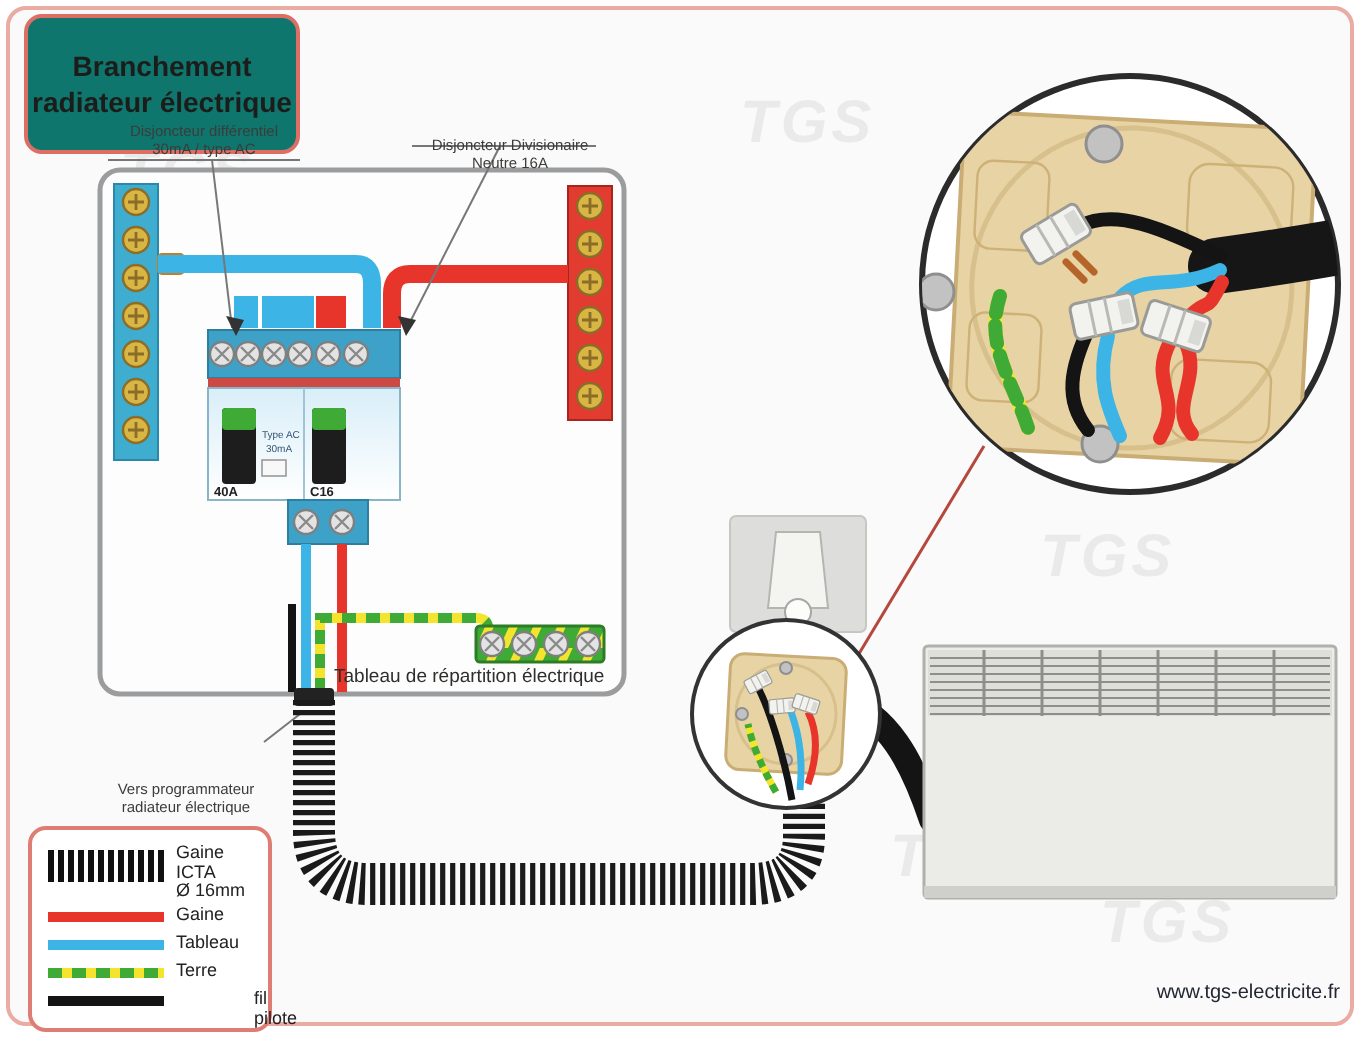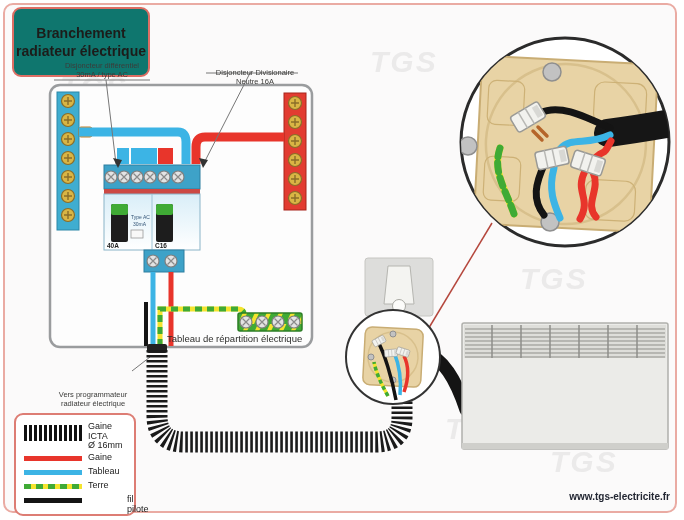--- a/index.html
+++ b/index.html
@@ -20,21 +20,21 @@
       border:2px solid #dd7d74;border-radius:9px;box-sizing:border-box;}
   .legend .sw{position:absolute;left:8px;width:58px;}
   .legend .lb{position:absolute;left:72px;font-size:9px;color:#222;}
   .sw-gaine{top:10px;height:16px;background:repeating-linear-gradient(90deg,#111 0 3px,#fff 3px 5px);}
   .sw-phase{top:41px;height:5px;background:#e8352b;}
   .sw-neutre{top:55px;height:5px;background:#3cb4e5;}
   .sw-terre{top:69px;height:5px;background:repeating-linear-gradient(90deg,#3faa35 0 7px,#f4e42e 7px 12px);}
   .sw-pilote{top:83px;height:5px;background:#141414;}
   .lb-gaine{top:7px;font-size:8px;line-height:9.5px;}
   .lb-phase{top:37px;} .lb-neutre{top:51px;} .lb-terre{top:65px;} .lb-pilote{top:79px;padding-left:39px;}
-  .url{position:absolute;right:14px;top:491px;font-size:10px;font-weight:700;color:#232733;}
+  .url{position:absolute;right:14px;top:491px;font-size:10px;font-weight:400;color:#232733;}
 </style>
 </head>
 <body>
 
 <div class="frame"></div>
 
 <div class="wm" style="left:60px;top:70px;">TGS</div>
 <div class="wm" style="left:370px;top:45px;">TGS</div>
 <div class="wm" style="left:140px;top:225px;">TGS</div>
 <div class="wm" style="left:520px;top:262px;">TGS</div>

